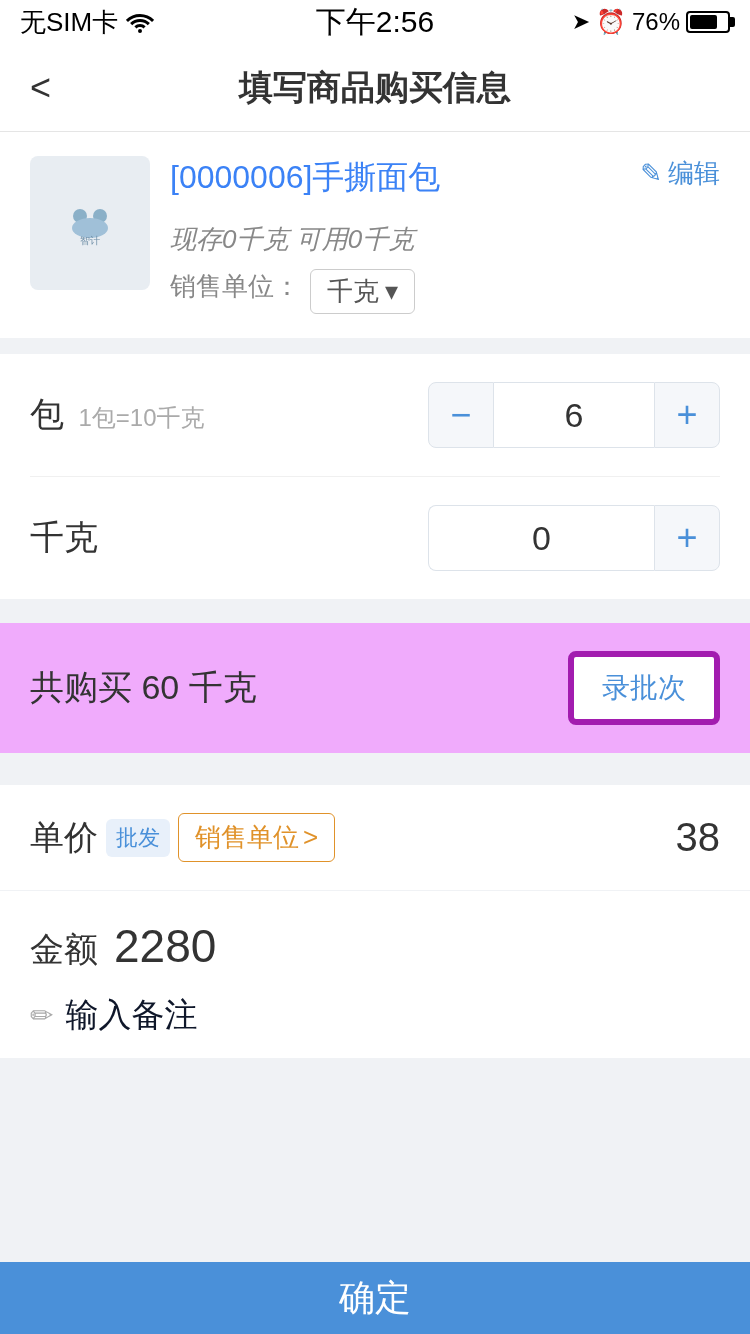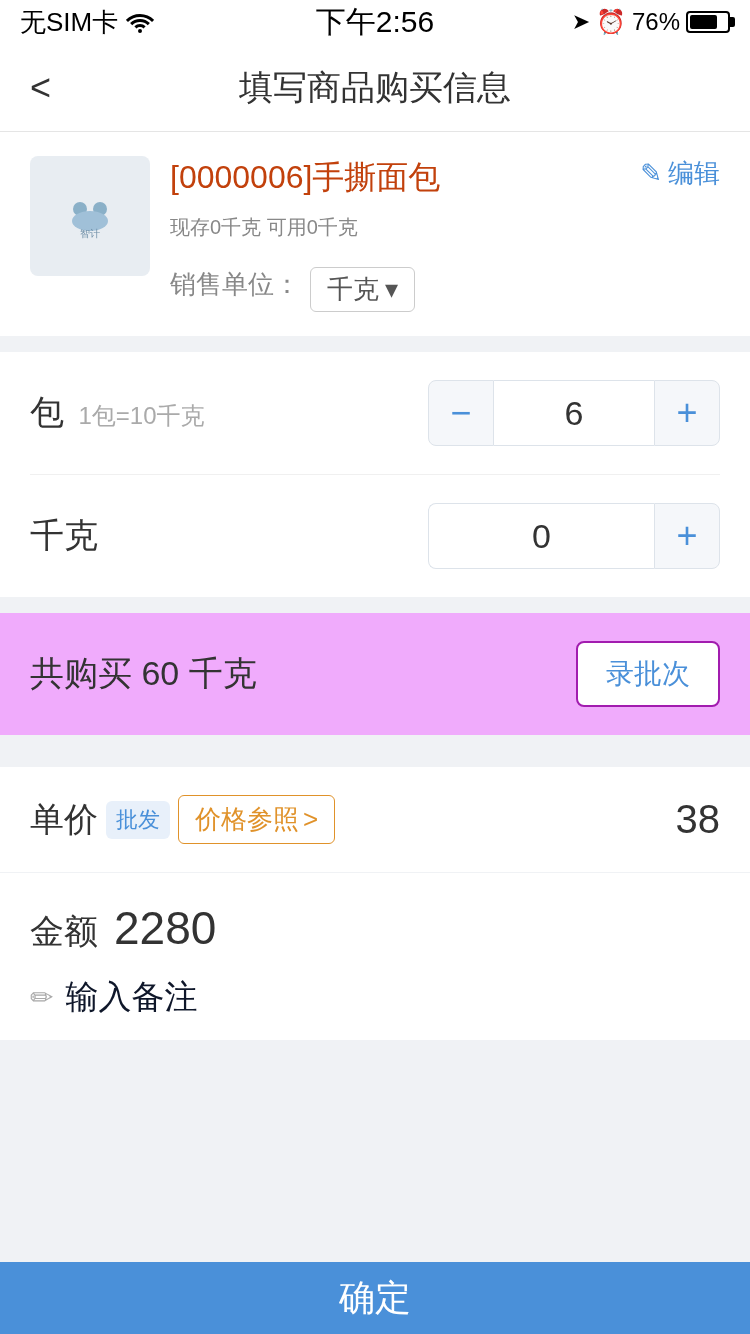--- a/index.html
+++ b/index.html
@@ -87,21 +87,21 @@
     }
     .nav-back {
       position: absolute;
       left: 30px;
       font-size: 36px;
       color: #333;
       cursor: pointer;
     }
     .nav-title {
       font-size: 34px;
-      font-weight: 400;
+      font-weight: 700;
       color: #333;
     }
 
     
     .content {
       flex: 1;
       display: flex;
       flex-direction: column;
       overflow-y: auto;
     }
@@ -110,43 +110,44 @@
     .product-card {
       background: #fff;
       padding: 24px 30px;
       display: flex;
       align-items: flex-start;
       gap: 20px;
       margin-bottom: 16px;
     }
     .product-image {
       width: 120px;
-      height: 120px;
+      height: 134px;
       background: #e8edf2;
       border-radius: 8px;
       display: flex;
       align-items: center;
       justify-content: center;
       flex-shrink: 0;
       color: #a0b0c0;
       font-size: 28px;
     }
     .product-info {
       flex: 1;
     }
     .product-name {
       font-size: 32px;
-      color: #c2410c;
+      color: #3b82f6;
       font-weight: 500;
-      margin-bottom: 14px;
+      margin-bottom: 22px;
     }
     .product-stock {
-      font-size: 20px;
+      font-size: 26px;
       color: #888;
-      margin-bottom: 26px;
+      margin-bottom: 12px;
+      font-style: italic;
     }
     .product-unit-row {
       display: flex;
       gap: 10px;
       font-size: 26px;
       color: #888;
     }
     .unit-select {
       border: 1px solid #ccc;
       border-radius: 6px;
@@ -167,21 +168,21 @@
       display: flex;
       align-items: center;
       gap: 6px;
       cursor: pointer;
     }
 
     
     .qty-section {
       background: #fff;
       padding: 0 30px;
-      margin-bottom: 0;
+      margin-bottom: 8px;
     }
     .qty-row {
       display: flex;
       align-items: center;
       justify-content: space-between;
       padding: 28px 0;
       border-bottom: 1px solid #f0f0f0;
     }
     .qty-row:last-child {
       border-bottom: none;
@@ -246,21 +247,21 @@
       display: flex;
       align-items: center;
       justify-content: space-between;
       margin-bottom: 16px;
     }
     .total-label {
       font-size: 34px;
       color: #333;
     }
     .record-batch-btn {
-      border: 2px solid #a21caf;
+      border: 6px solid #a21caf;
       border-radius: 8px;
       padding: 12px 28px;
       font-size: 28px;
       color: #4a90d9;
       background: #fff;
       cursor: pointer;
     }
 
     
     .price-section {
@@ -439,21 +440,21 @@
     <button class="record-batch-btn">录批次</button>
   </div>
 
   <div style="background:#f0f2f5; height:16px; flex-shrink:0;"></div>
   <div class="price-section">
     <div class="price-row">
       <div class="price-left">
         <span class="price-label">单价</span>
         <span class="wholesale-badge">批发</span>
         <button class="price-ref-btn">
-          <span>价格参照</span>
+          <span>销售单位</span>
           <span>&gt;</span>
         </button>
       </div>
       <span class="price-value">38</span>
     </div>
   </div>
 
   <div style="background:#f0f2f5; height:1px; flex-shrink:0;"></div>
   <div style="background:#fff; padding: 28px 30px 20px 30px; flex-shrink:0;">
     <div class="amount-row">

